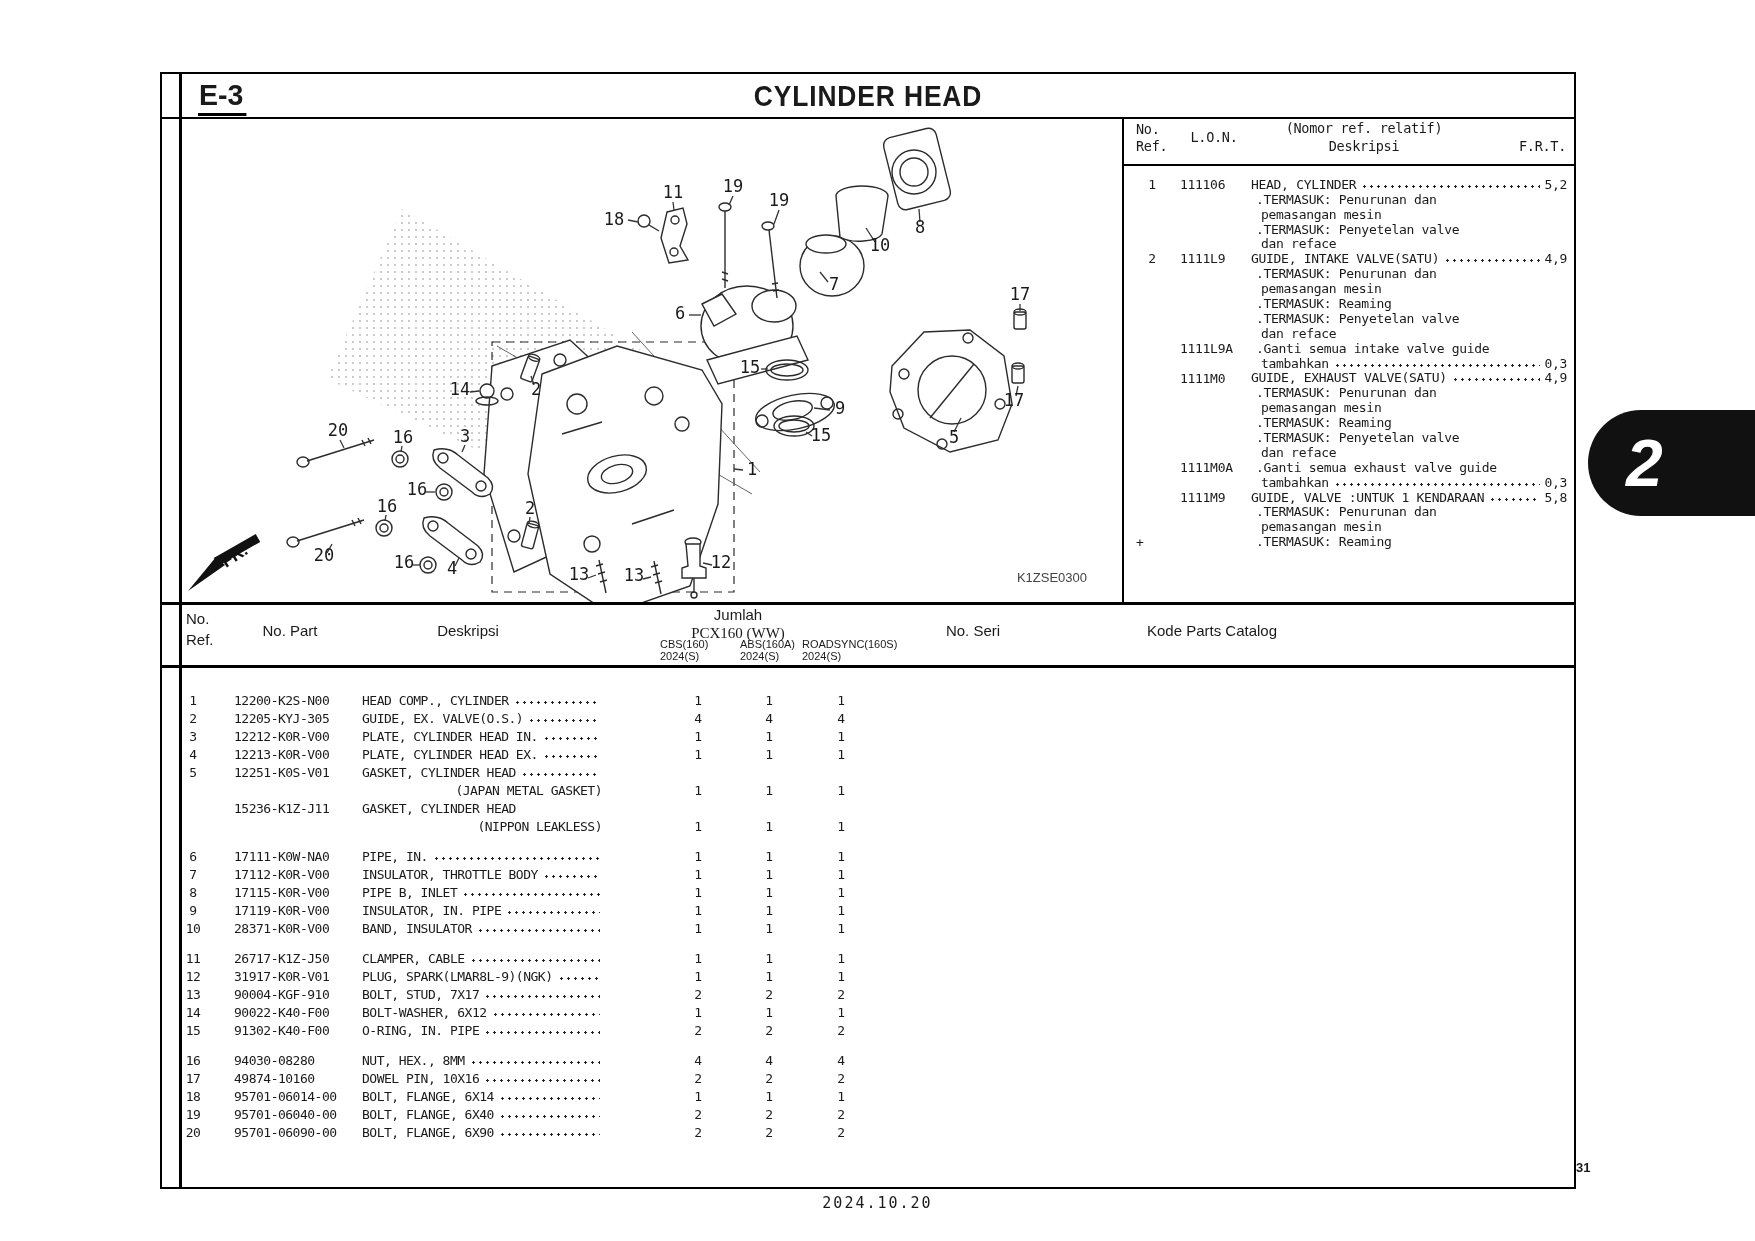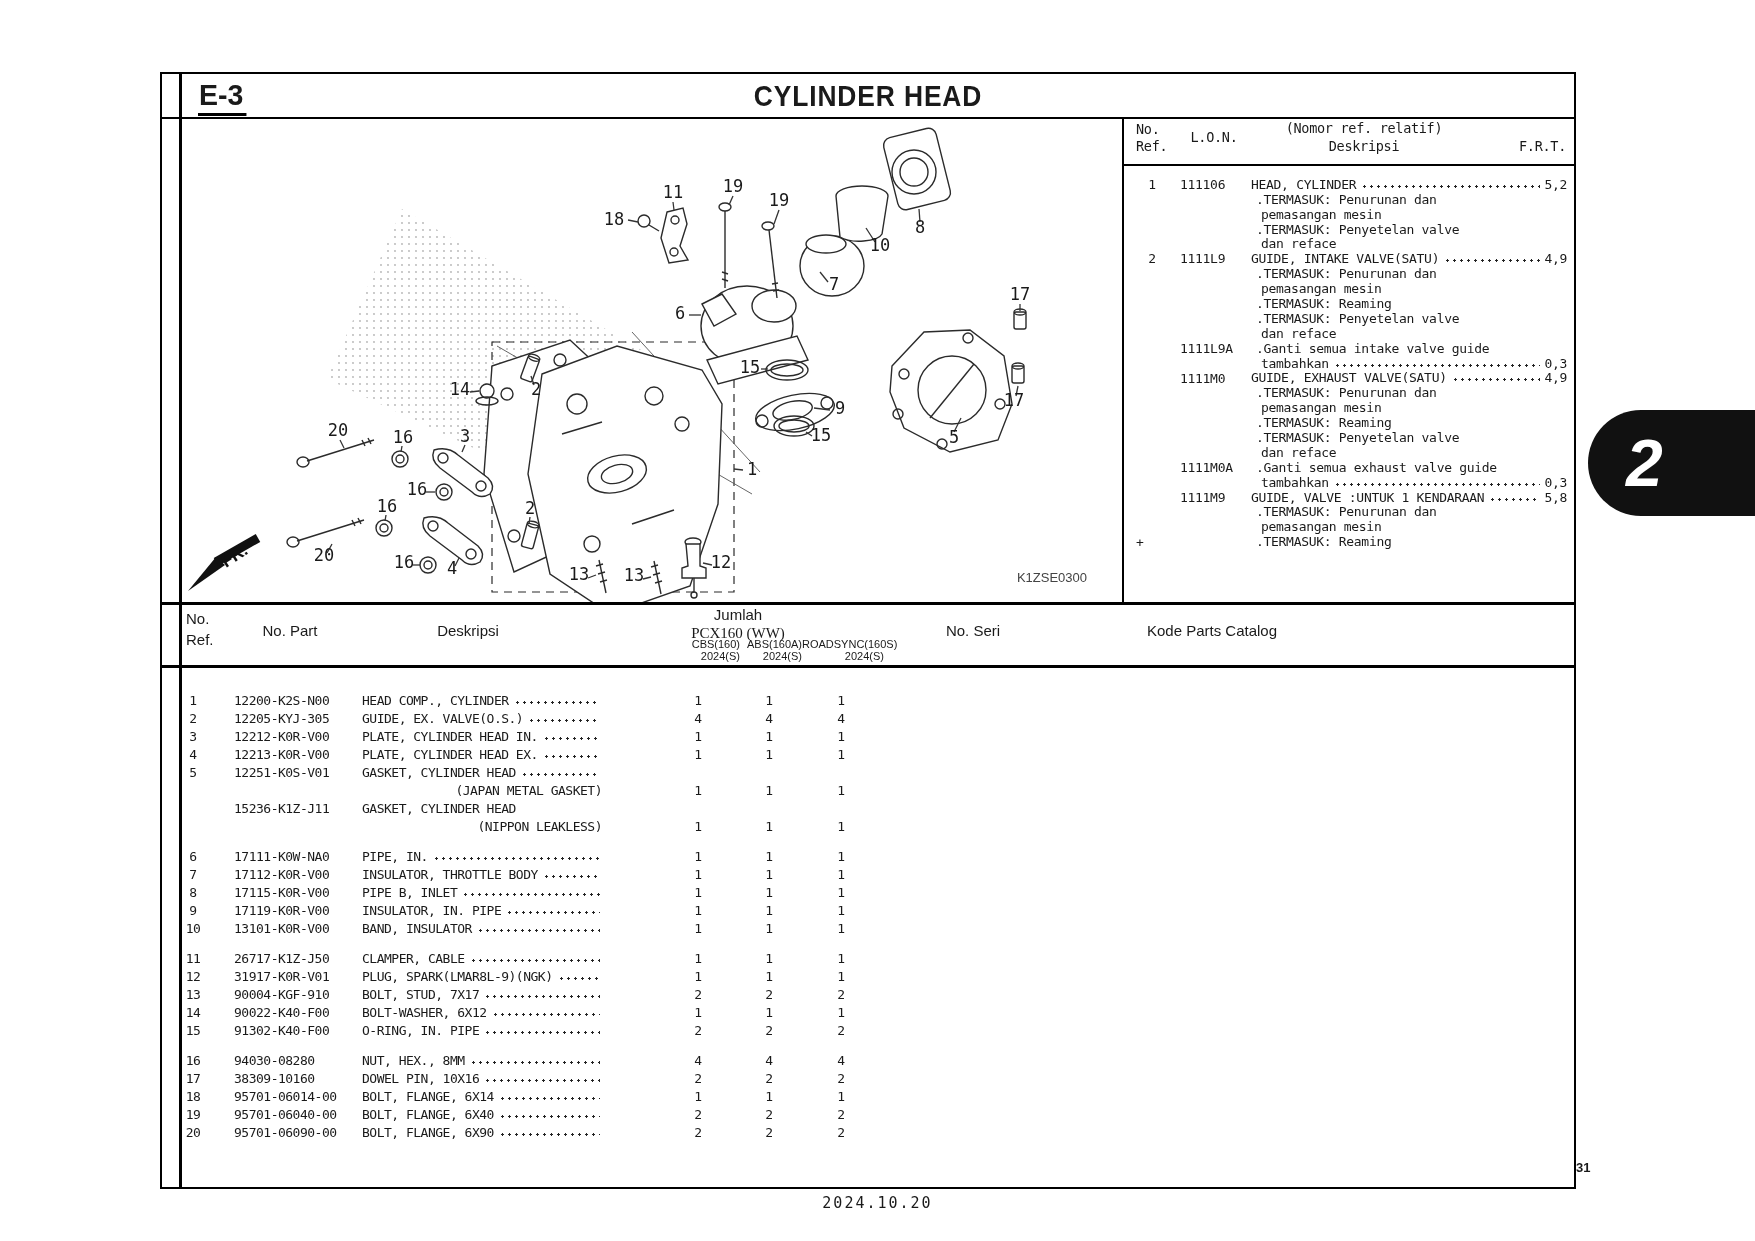--- a/index.html
+++ b/index.html
@@ -49,21 +49,21 @@
   .p-frt,.t-frt{flex:none;}
   
   .ptable{position:absolute;left:0;top:528px;right:0;bottom:0;border-top:3px solid var(--line,#000);}
   .thead{position:absolute;top:0;left:0;right:0;height:60px;border-bottom:3px solid var(--line,#000);}
   .thead span{position:absolute;white-space:nowrap;font-size:15px;}
   .th-ref1{left:24px;top:5px;} .th-ref2{left:24px;top:26px;}
   .th-part{left:62px;width:132px;text-align:center;top:17px;}
   .th-desc{left:182px;width:248px;text-align:center;top:17px;}
   .th-juml{left:430px;width:292px;text-align:center;top:1px;}
   .th-model{left:430px;width:292px;text-align:center;top:20px;font-size:10.5px;font-family:Liberation Serif, serif;}
-  .th-c{font-size:11px !important;text-align:right;}
+  .th-c{font-size:11px !important;text-align:left;}
   .th-c1a{left:498px;width:80px;top:33px;} .th-c1b{left:498px;width:80px;top:45px;}
   .th-c2a{left:578px;width:62px;top:33px;} .th-c2b{left:578px;width:62px;top:45px;}
   .th-c3a{left:640px;width:82px;top:33px;} .th-c3b{left:640px;width:82px;top:45px;}
   .th-seri{left:722px;width:178px;text-align:center;top:17px;}
   .th-kode{left:900px;width:300px;text-align:center;top:17px;}
   .tbody{position:absolute;top:3px;left:0;right:0;padding-top:82px;}
   .t-row.gap{margin-top:12px;}
   .t-line{display:grid;grid-template-columns:62px 132px 248px 54px 80px 62px 82px;height:18px;
           font-family:"DejaVu Sans Mono",monospace;font-size:13px;letter-spacing:-0.5px;align-items:end;}
   .c-ref{text-align:center;} .c-part{padding-left:10px;white-space:nowrap;}
@@ -711,21 +711,21 @@
               </span>
               <span class="c-sp"></span>
               <span class="c-q">1</span>
               <span class="c-q">1</span>
               <span class="c-q">1</span>
             </div>
           </div>
           <div class="t-row">
             <div class="t-line">
               <span class="c-ref">10</span>
-              <span class="c-part">13101-K0R-V00</span>
+              <span class="c-part">28371-K0R-V00</span>
               <span class="c-desc">
                 <span>BAND, INSULATOR</span>
                 <span class="leader"></span>
               </span>
               <span class="c-sp"></span>
               <span class="c-q">1</span>
               <span class="c-q">1</span>
               <span class="c-q">1</span>
             </div>
           </div>
@@ -809,21 +809,21 @@
               </span>
               <span class="c-sp"></span>
               <span class="c-q">4</span>
               <span class="c-q">4</span>
               <span class="c-q">4</span>
             </div>
           </div>
           <div class="t-row">
             <div class="t-line">
               <span class="c-ref">17</span>
-              <span class="c-part">38309-10160</span>
+              <span class="c-part">49874-10160</span>
               <span class="c-desc">
                 <span>DOWEL PIN, 10X16</span>
                 <span class="leader"></span>
               </span>
               <span class="c-sp"></span>
               <span class="c-q">2</span>
               <span class="c-q">2</span>
               <span class="c-q">2</span>
             </div>
           </div>

